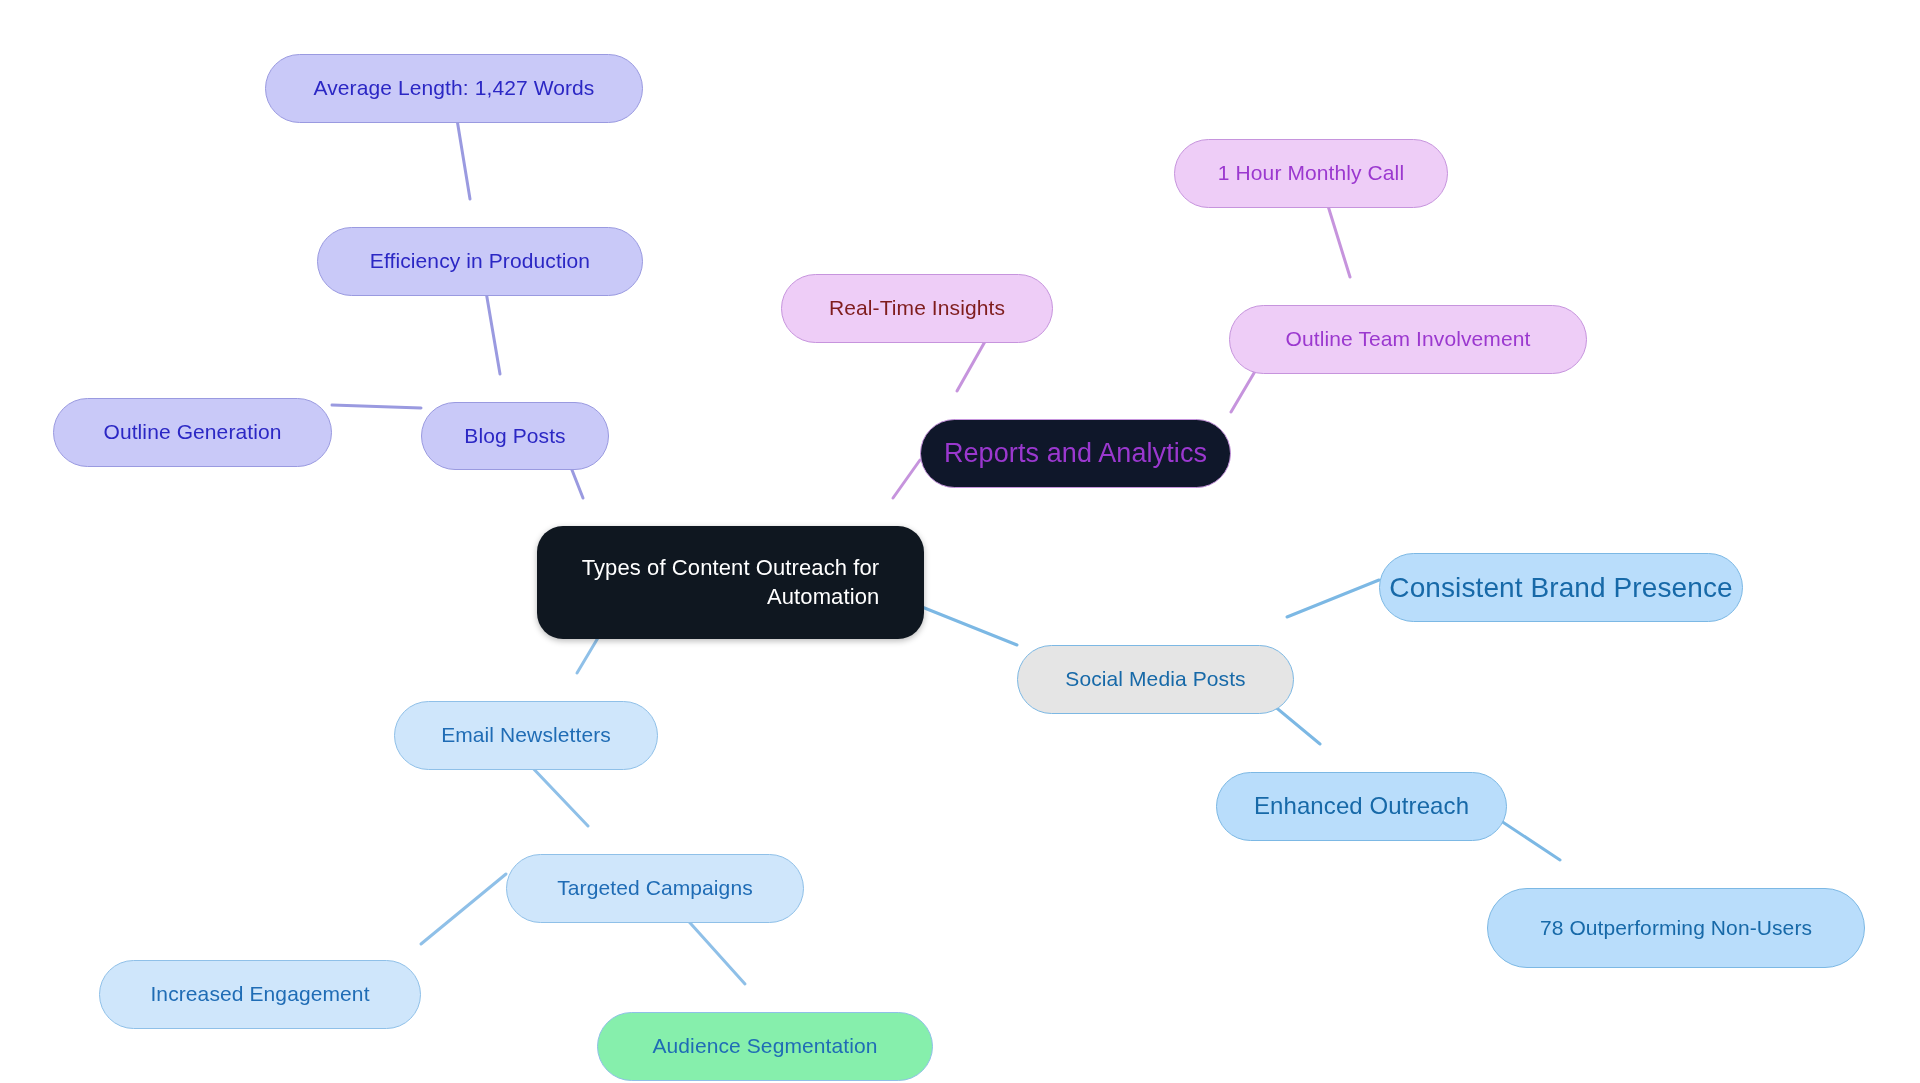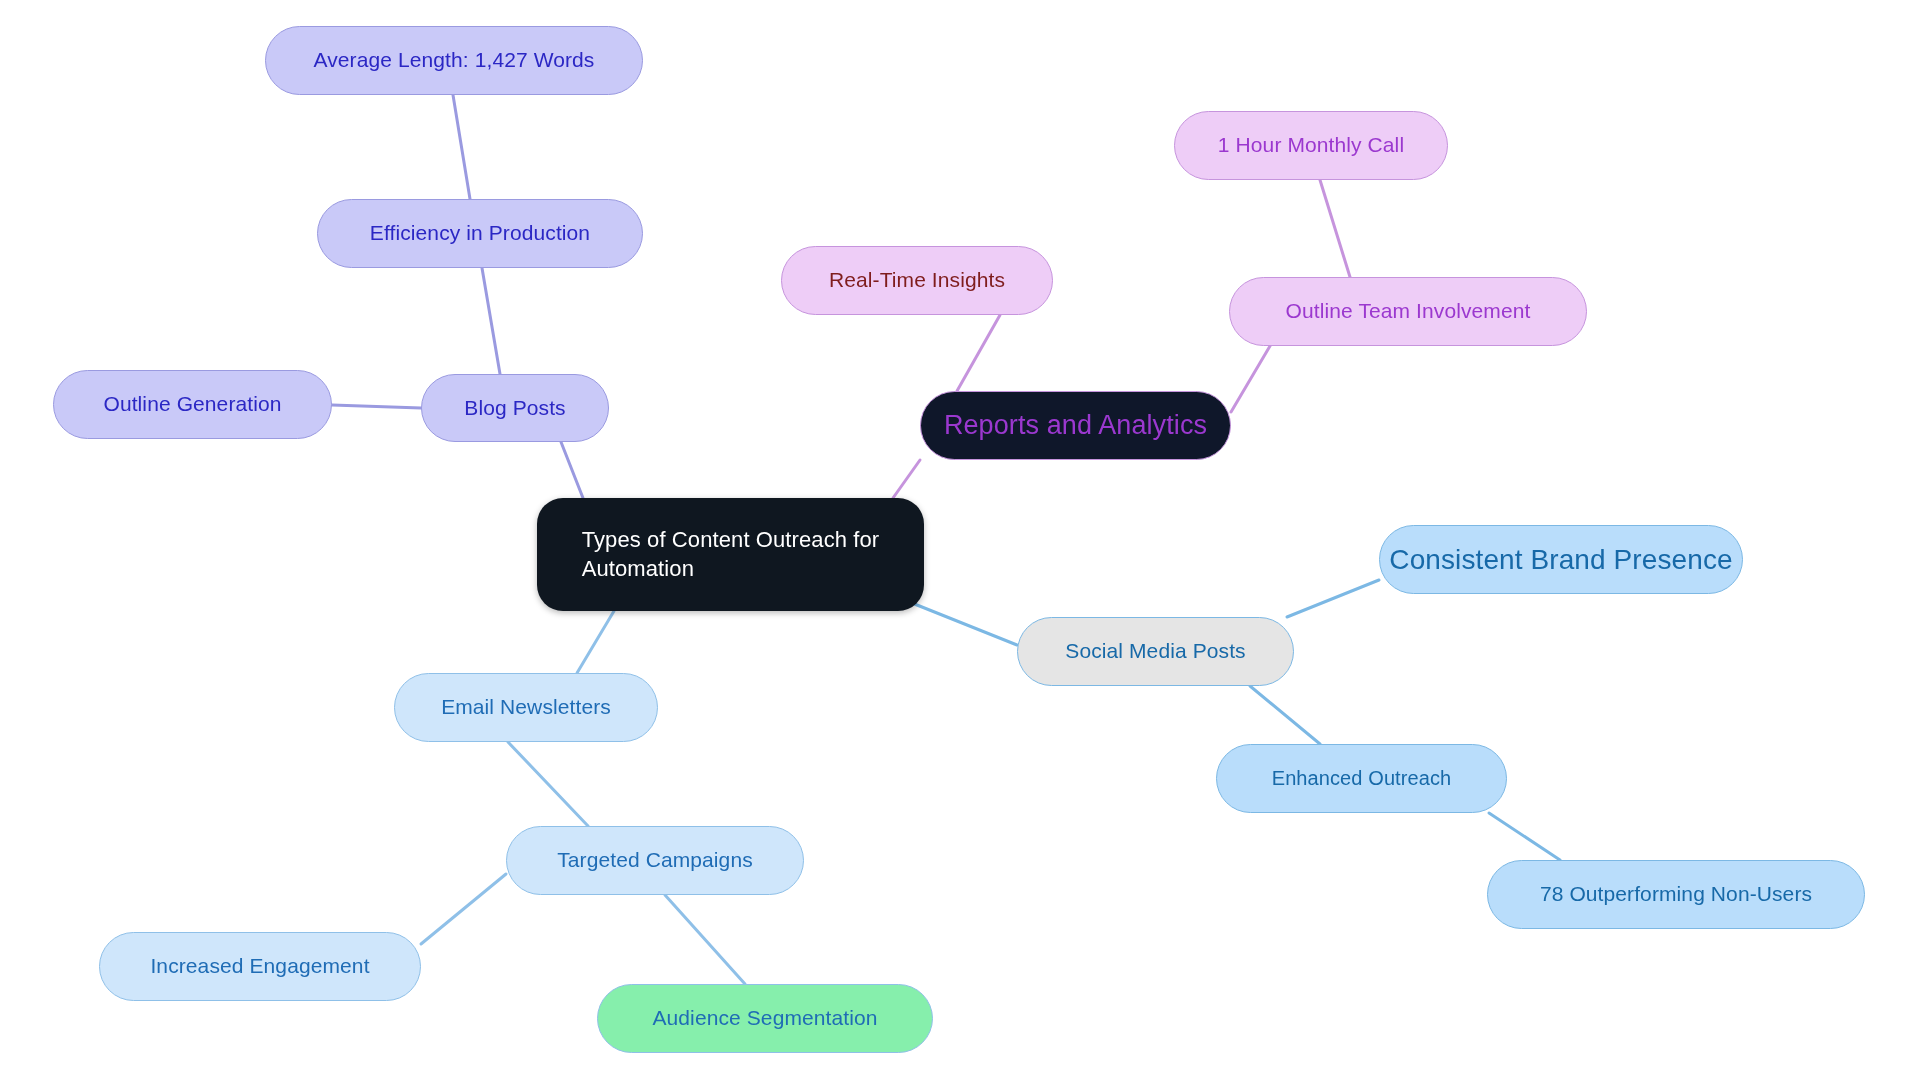--- a/index.html
+++ b/index.html
@@ -25,27 +25,28 @@
     width: 1920px;
     height: 1083px;
     pointer-events: none;
   }
   .node {
     position: absolute;
     box-sizing: border-box;
     display: flex;
     align-items: center;
     justify-content: center;
-    text-align: left;
+    text-align: right;
     border-radius: 999px;
     border-style: solid;
     border-width: 1.5px;
     line-height: 1.28;
     white-space: pre;
     letter-spacing: 0.1px;
+    margin-top: 28px;
   }
   .node.root {
     border-radius: 26px;
     border-width: 0;
     white-space: pre-line;
     box-shadow: 0 2px 6px rgba(0,0,0,0.28);
   }
 </style>
 </head>
 <body>
@@ -75,20 +76,20 @@
       <div class="node" style="left: 421px; top: 374px; width: 188px; height: 68px; font-size: 21px; background: rgb(201, 201, 248); border-color: rgb(154, 154, 224); color: rgb(43, 39, 196);"><span>Blog Posts</span></div>
       <div class="node" style="left: 53px; top: 370px; width: 279px; height: 69px; font-size: 21px; background: rgb(201, 201, 248); border-color: rgb(154, 154, 224); color: rgb(43, 39, 196);"><span>Outline Generation</span></div>
       <div class="node" style="left: 317px; top: 199px; width: 326px; height: 69px; font-size: 21px; background: rgb(201, 201, 248); border-color: rgb(154, 154, 224); color: rgb(43, 39, 196);"><span>Efficiency in Production</span></div>
       <div class="node" style="left: 265px; top: 26px; width: 378px; height: 69px; font-size: 21px; background: rgb(201, 201, 248); border-color: rgb(154, 154, 224); color: rgb(43, 39, 196);"><span>Average Length: 1,427 Words</span></div>
       <div class="node" style="left: 920px; top: 391px; width: 311px; height: 69px; font-size: 27px; background: #0f172a; border-color: rgb(198, 148, 221); color: rgb(155, 56, 207);"><span>Reports and Analytics</span></div>
       <div class="node" style="left: 781px; top: 246px; width: 272px; height: 69px; font-size: 21px; background: rgb(238, 205, 247); border-color: rgb(198, 148, 221); color: #7f1d1d;"><span>Real-Time Insights</span></div>
       <div class="node" style="left: 1229px; top: 277px; width: 358px; height: 69px; font-size: 21px; background: rgb(238, 205, 247); border-color: rgb(198, 148, 221); color: rgb(155, 56, 207);"><span>Outline Team Involvement</span></div>
       <div class="node" style="left: 1174px; top: 111px; width: 274px; height: 69px; font-size: 21px; background: rgb(238, 205, 247); border-color: rgb(198, 148, 221); color: rgb(155, 56, 207);"><span>1 Hour Monthly Call</span></div>
       <div class="node" style="left: 1017px; top: 617px; width: 277px; height: 69px; font-size: 21px; background: #e5e5e5; border-color: rgb(124, 184, 228); color: rgb(23, 105, 168);"><span>Social Media Posts</span></div>
       <div class="node" style="left: 1379px; top: 525px; width: 364px; height: 69px; font-size: 28px; background: rgb(185, 221, 251); border-color: rgb(124, 184, 228); color: rgb(23, 105, 168);"><span>Consistent Brand Presence</span></div>
-      <div class="node" style="left: 1216px; top: 744px; width: 291px; height: 69px; font-size: 20px; background: rgb(185, 221, 251); border-color: rgb(124, 184, 228); color: rgb(23, 105, 168);"><span>Enhanced Outreach</span></div>
-      <div class="node" style="left: 1487px; top: 860px; width: 378px; height: 69px; font-size: 21px; background: rgb(185, 221, 251); border-color: rgb(124, 184, 228); color: rgb(23, 105, 168);"><span>78 Outperforming Non-Users</span></div>
+      <div class="node" style="left: 1216px; top: 744px; width: 291px; height: 69px; font-size: 24px; background: rgb(185, 221, 251); border-color: rgb(124, 184, 228); color: rgb(23, 105, 168);"><span>Enhanced Outreach</span></div>
+      <div class="node" style="left: 1487px; top: 860px; width: 378px; height: 80px; font-size: 21px; background: rgb(185, 221, 251); border-color: rgb(124, 184, 228); color: rgb(23, 105, 168);"><span>78 Outperforming Non-Users</span></div>
       <div class="node" style="left: 394px; top: 673px; width: 264px; height: 69px; font-size: 21px; background: rgb(207, 230, 251); border-color: rgb(143, 192, 232); color: rgb(31, 108, 181);"><span>Email Newsletters</span></div>
       <div class="node" style="left: 506px; top: 826px; width: 298px; height: 69px; font-size: 21px; background: rgb(207, 230, 251); border-color: rgb(143, 192, 232); color: rgb(31, 108, 181);"><span>Targeted Campaigns</span></div>
       <div class="node" style="left: 99px; top: 932px; width: 322px; height: 69px; font-size: 21px; background: rgb(207, 230, 251); border-color: rgb(143, 192, 232); color: rgb(31, 108, 181);"><span>Increased Engagement</span></div>
       <div class="node" style="left: 597px; top: 984px; width: 336px; height: 69px; font-size: 21px; background: #86efac; border-color: rgb(143, 192, 232); color: rgb(31, 108, 181);"><span>Audience Segmentation</span></div>
     </div>
 </div>
 
 </body></html>

